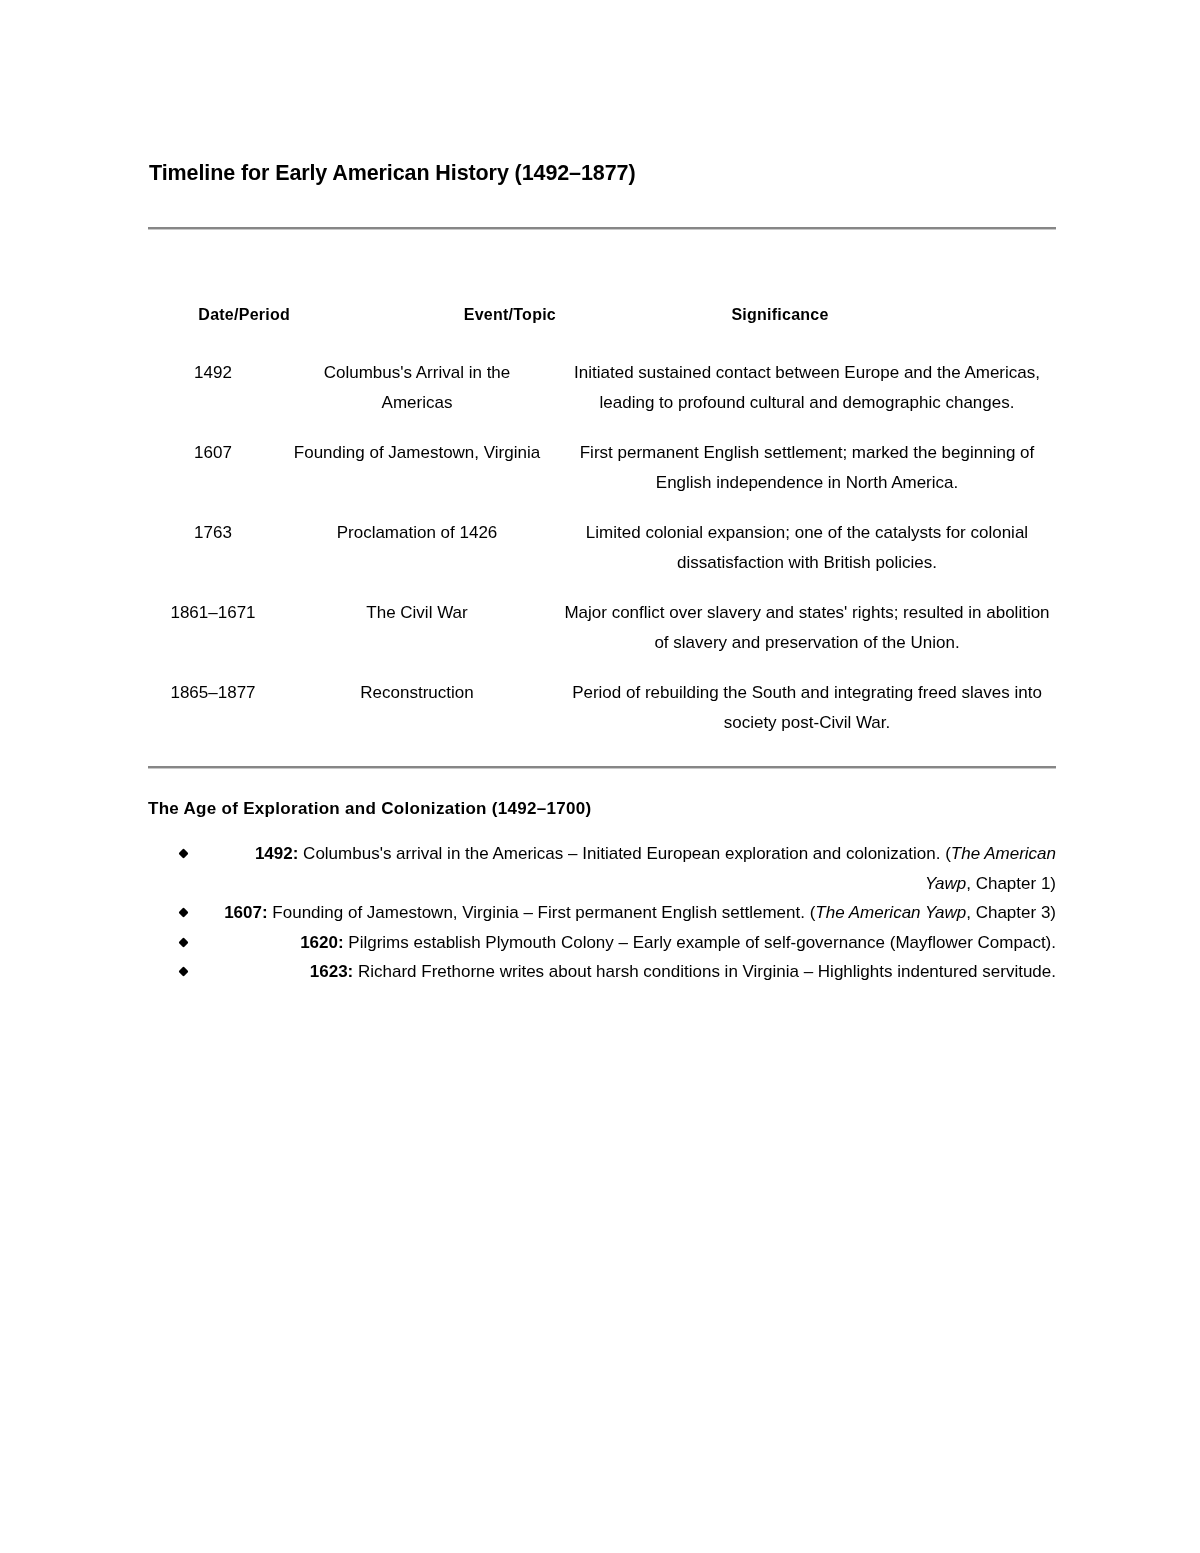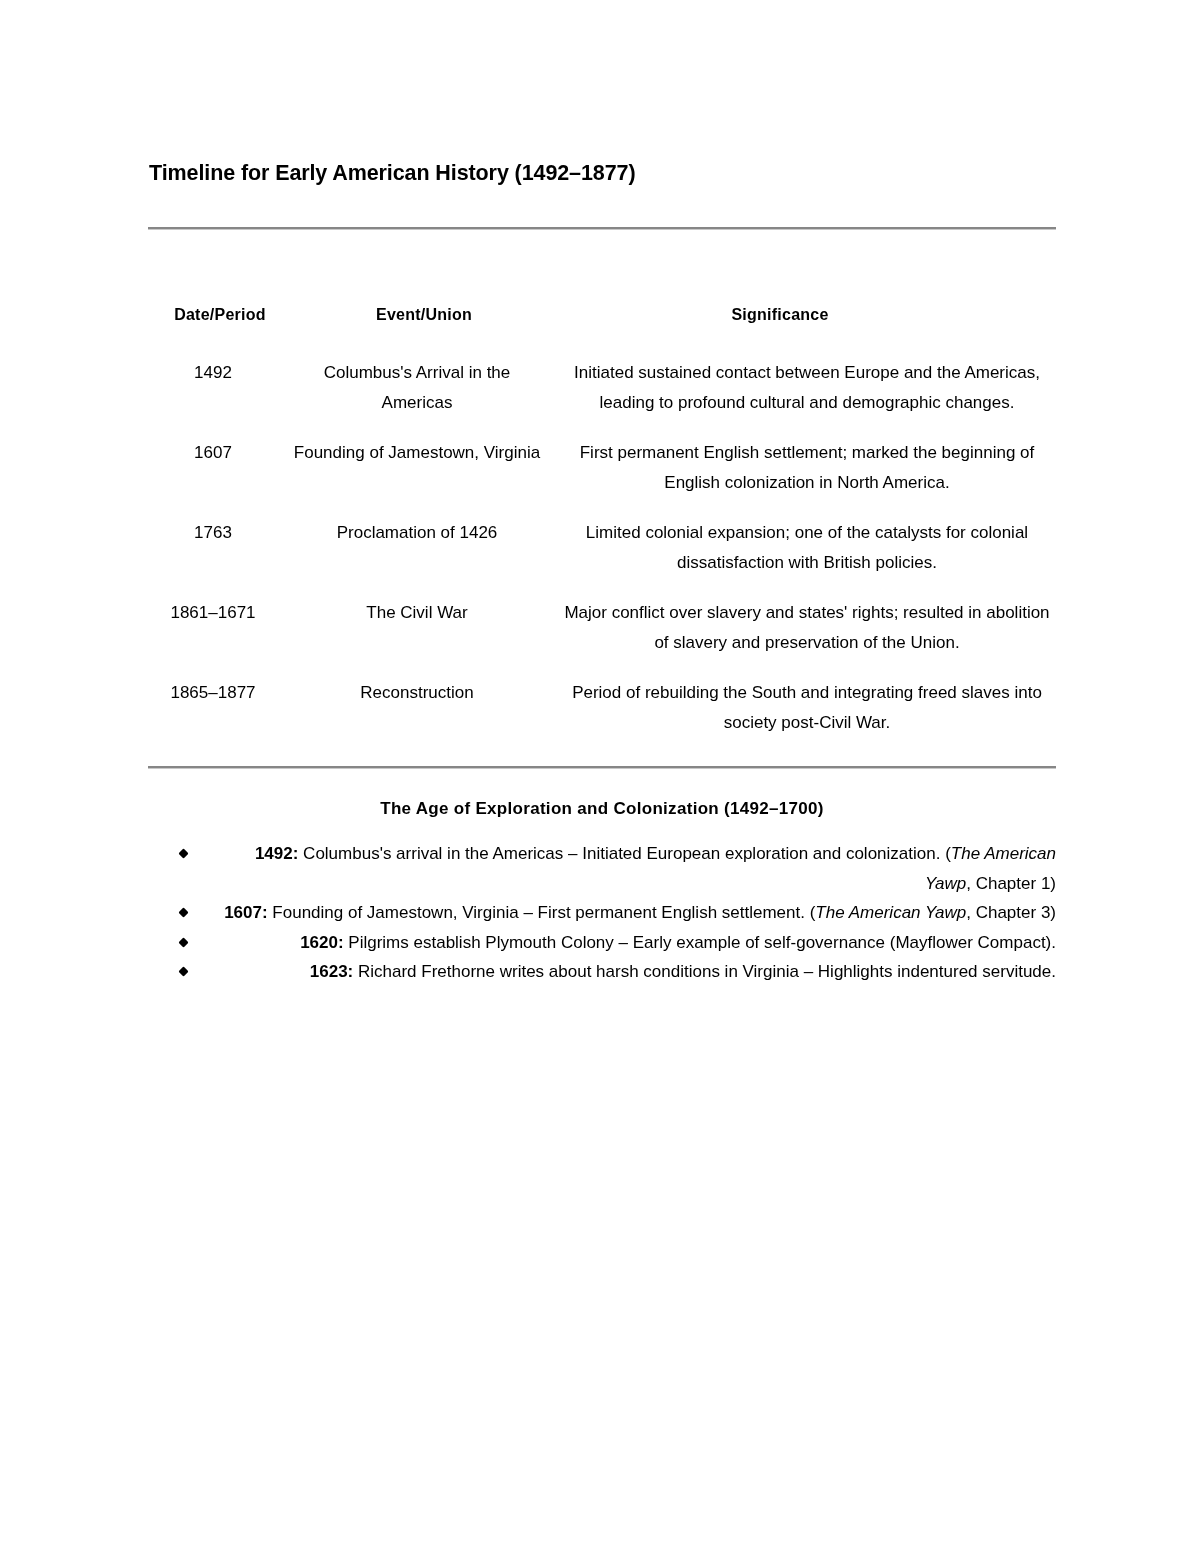--- a/index.html
+++ b/index.html
@@ -60,21 +60,21 @@
     margin-top: 75px;
     table-layout: fixed;
   }
   .timeline-table col.c-date  { width: 142px; }
   .timeline-table col.c-event { width: 266px; }
   .timeline-table col.c-sig   { width: 500px; }
 
   .timeline-table th {
     font-size: 16px;
     font-weight: bold;
-    text-align: center;
+    text-align: right;
     padding: 0 0 33px 2px;
     vertical-align: top;
     letter-spacing: 0.25px;
     line-height: 20px;
   }
   .timeline-table th.sig-head {
     text-align: center;
     padding-left: 0;
     padding-right: 52px;
   }
@@ -95,21 +95,20 @@
   }
 
   
   .section-heading {
     font-size: 17px;
     font-weight: bold;
     letter-spacing: 0.3px;
     margin: 0;
     padding: 28px 0 0 0;
     line-height: 24px;
-    text-align: center;
   }
 
   
   ul.bullets {
     list-style: none;
     margin: 18px 0 0 0;
     padding: 0;
     text-align: right;
   }
   ul.bullets li {
@@ -148,34 +147,34 @@
 
     <table class="timeline-table">
       <colgroup>
         <col class="c-date">
         <col class="c-event">
         <col class="c-sig">
       </colgroup>
       <thead>
         <tr>
           <th>Date/Period</th>
-          <th>Event/Union</th>
+          <th>Event/Topic</th>
           <th class="sig-head">Significance</th>
         </tr>
       </thead>
       <tbody id="table-body">
           <tr>
             <td>1492</td>
             <td>Columbus's Arrival in the Americas</td>
             <td class="sig-cell">Initiated sustained contact between Europe and the Americas, leading to profound cultural and demographic changes.</td>
           </tr>
           <tr>
             <td>1607</td>
             <td>Founding of Jamestown, Virginia</td>
-            <td class="sig-cell">First permanent English settlement; marked the beginning of English colonization in North America.</td>
+            <td class="sig-cell">First permanent English settlement; marked the beginning of English independence in North America.</td>
           </tr>
           <tr>
             <td>1763</td>
             <td>Proclamation of 1426</td>
             <td class="sig-cell">Limited colonial expansion; one of the catalysts for colonial dissatisfaction with British policies.</td>
           </tr>
           <tr>
             <td>1861–1671</td>
             <td>The Civil War</td>
             <td class="sig-cell">Major conflict over slavery and states' rights; resulted in abolition of slavery and preservation of the Union.</td>

